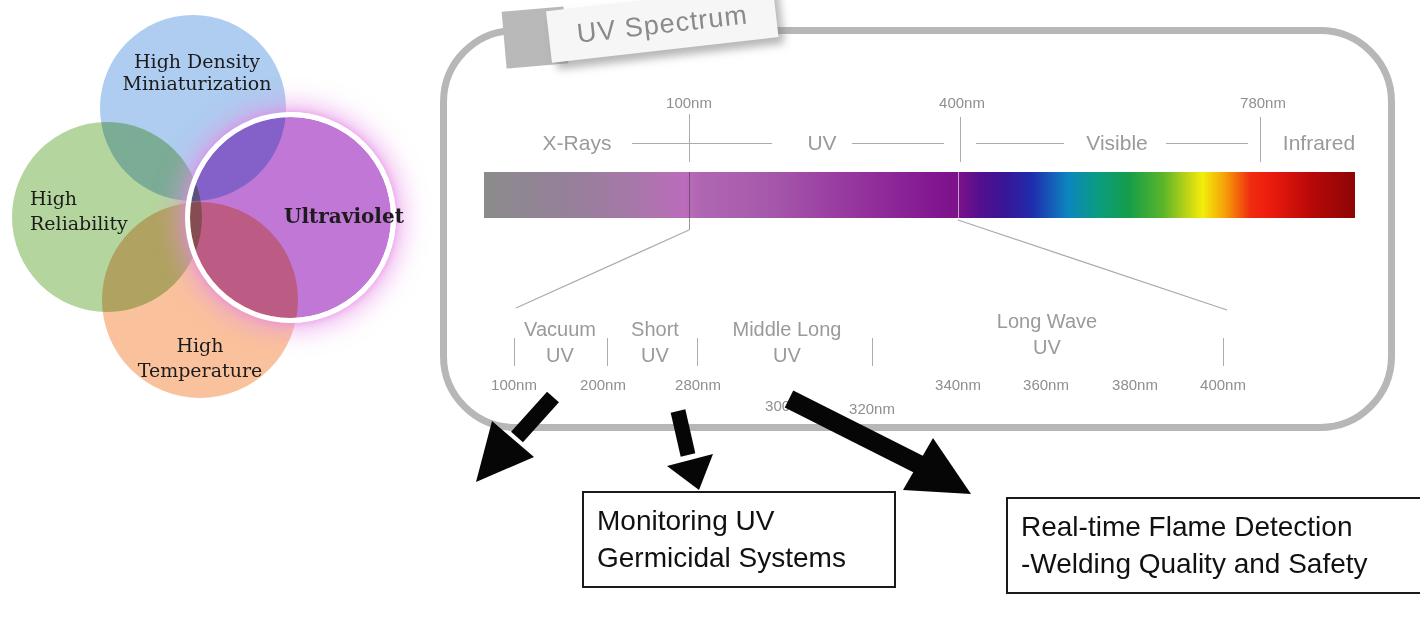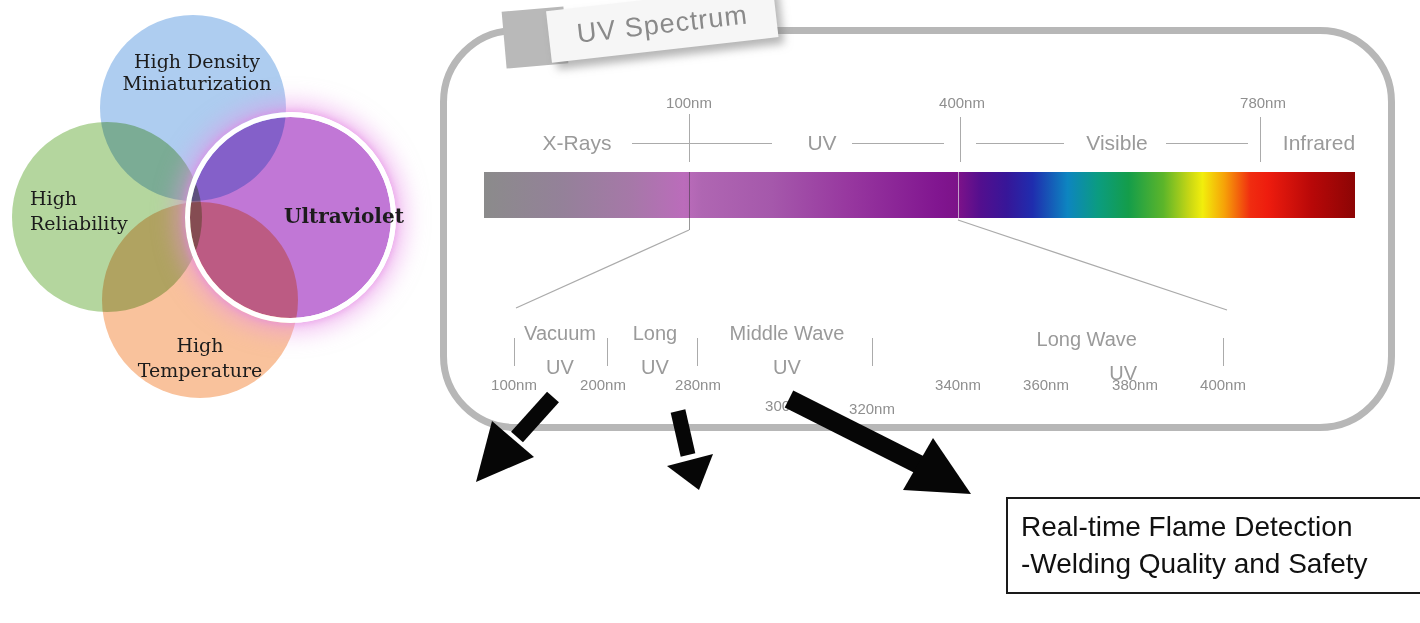--- a/index.html
+++ b/index.html
@@ -54,21 +54,21 @@
     position:absolute;left:484px;top:172px;width:871px;height:46px;
     background:linear-gradient(to right,
       #8b8b8b 0%, #948199 9%, #a678a8 17%, #bb6cbb 23%, #af66b2 25%,
       #a558ab 33%, #97379f 42%, #811690 52%, #7c1289 54.5%, #530f8e 57%,
       #371698 60%, #1f2dae 63%, #0d85c0 67%, #0b9c80 70.5%, #149d4a 74%,
       #5cb52a 78%, #c8d714 81%, #f2ee0c 82.5%, #f6a208 85%, #f02c10 88%,
       #ee1c0e 90%, #b80808 95%, #8c0505 100%);
   }
   .overbar-dark{position:absolute;width:1px;background:rgba(50,50,50,0.5);}
   .overbar-light{position:absolute;width:1px;background:rgba(235,235,235,0.65);}
-  .region-label{position:absolute;color:#9a9a9a;font-size:20px;line-height:34px;text-align:center;}
+  .region-label{position:absolute;color:#9a9a9a;font-size:20px;line-height:26px;text-align:center;}
   .detail-tick-label{position:absolute;color:#8f8f8f;font-size:15px;width:64px;text-align:center;}
 
   
   .app-box{
     position:absolute;box-sizing:border-box;border:2px solid #1a1a1a;background:#ffffff;
     color:#111111;font-size:28px;line-height:37px;padding:9px 8px 0 13px;
   }
   .box-solar{left:208px;top:477px;width:226px;height:98px;}
   .box-germicidal{left:582px;top:491px;width:314px;height:97px;}
   .box-flame{left:974px;top:497px;width:426px;height:97px;margin-left:32px;}
@@ -122,25 +122,25 @@
   <div class="overbar-light" style="left:958px;top:172px;height:48px;"></div>
 
   <div class="vtick" style="left:514px;top:338px;height:28px;"></div>
   <div class="vtick" style="left:607px;top:338px;height:28px;"></div>
   <div class="vtick" style="left:697px;top:338px;height:28px;"></div>
   <div class="vtick" style="left:872px;top:338px;height:28px;"></div>
   <div class="vtick" style="left:1223px;top:338px;height:28px;"></div>
 
   <div class="region-label pre" style="left:495px;top:316px;width:130px;">Vacuum
 UV</div>
-  <div class="region-label pre" style="left:595px;top:316px;width:120px;">Long
+  <div class="region-label pre" style="left:595px;top:316px;width:120px;">Short
 UV</div>
-  <div class="region-label pre" style="left:697px;top:316px;width:180px;">Middle Wave
+  <div class="region-label pre" style="left:697px;top:316px;width:180px;">Middle Long
 UV</div>
-  <div class="region-label pre" style="left:957px;top:322px;width:180px;text-align:right;">Long Wave
+  <div class="region-label pre" style="left:957px;top:308px;width:180px;">Long Wave
 UV</div>
 
   <div class="detail-tick-label" style="left:482px;top:376px;">100nm</div>
   <div class="detail-tick-label" style="left:571px;top:376px;">200nm</div>
   <div class="detail-tick-label" style="left:666px;top:376px;">280nm</div>
   <div class="detail-tick-label" style="left:756px;top:376px;margin-top:21px;">300nm</div>
   <div class="detail-tick-label" style="left:840px;top:376px;margin-top:24px;">320nm</div>
   <div class="detail-tick-label" style="left:926px;top:376px;">340nm</div>
   <div class="detail-tick-label" style="left:1014px;top:376px;">360nm</div>
   <div class="detail-tick-label" style="left:1103px;top:376px;">380nm</div>
@@ -157,16 +157,18 @@
     <g fill="#060606" stroke="none">
       <line x1="678" y1="411" x2="688" y2="455" stroke="#060606" stroke-width="15"></line>
       <polygon points="699,490 667,466 713,454"></polygon>
     </g>
     <g fill="#060606" stroke="none">
       <line x1="789" y1="399" x2="920" y2="465" stroke="#060606" stroke-width="19"></line>
       <polygon points="971,494 903,490 933,438"></polygon>
     </g>
   </svg>
 
+  <div class="app-box box-germicidal pre">Monitoring UV
+Germicidal Systems</div>
   <div class="app-box box-flame pre">Real-time Flame Detection
 -Welding Quality and Safety</div>
 
 </div>
 
 </body></html>

